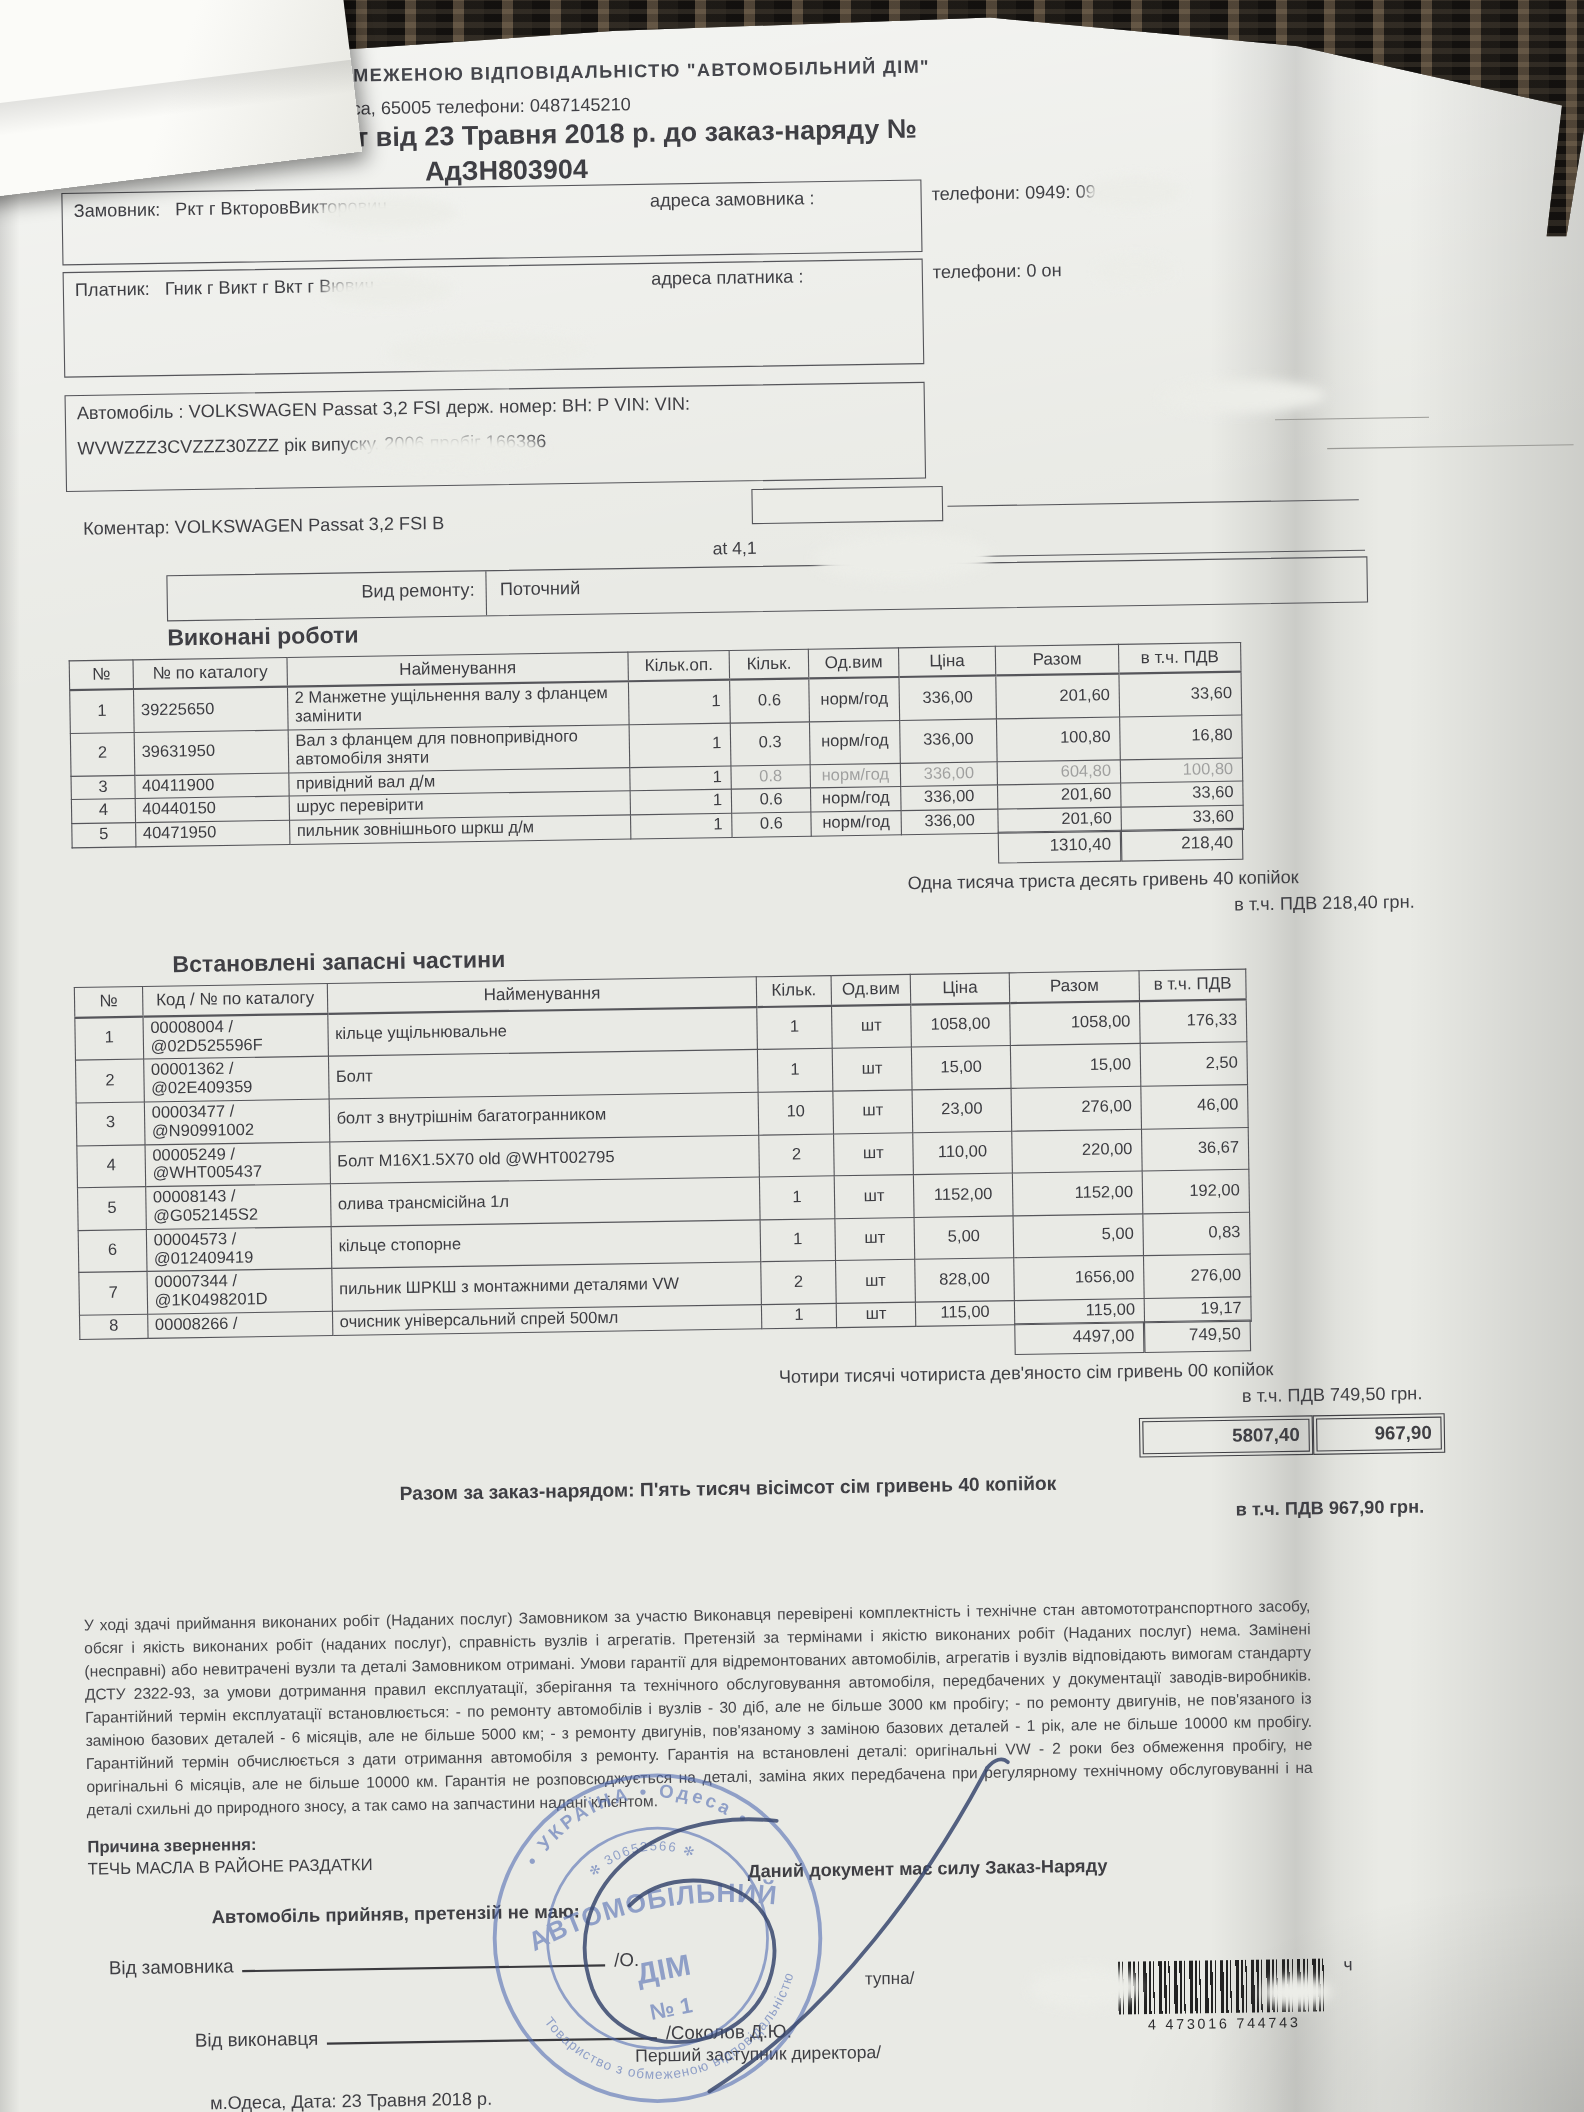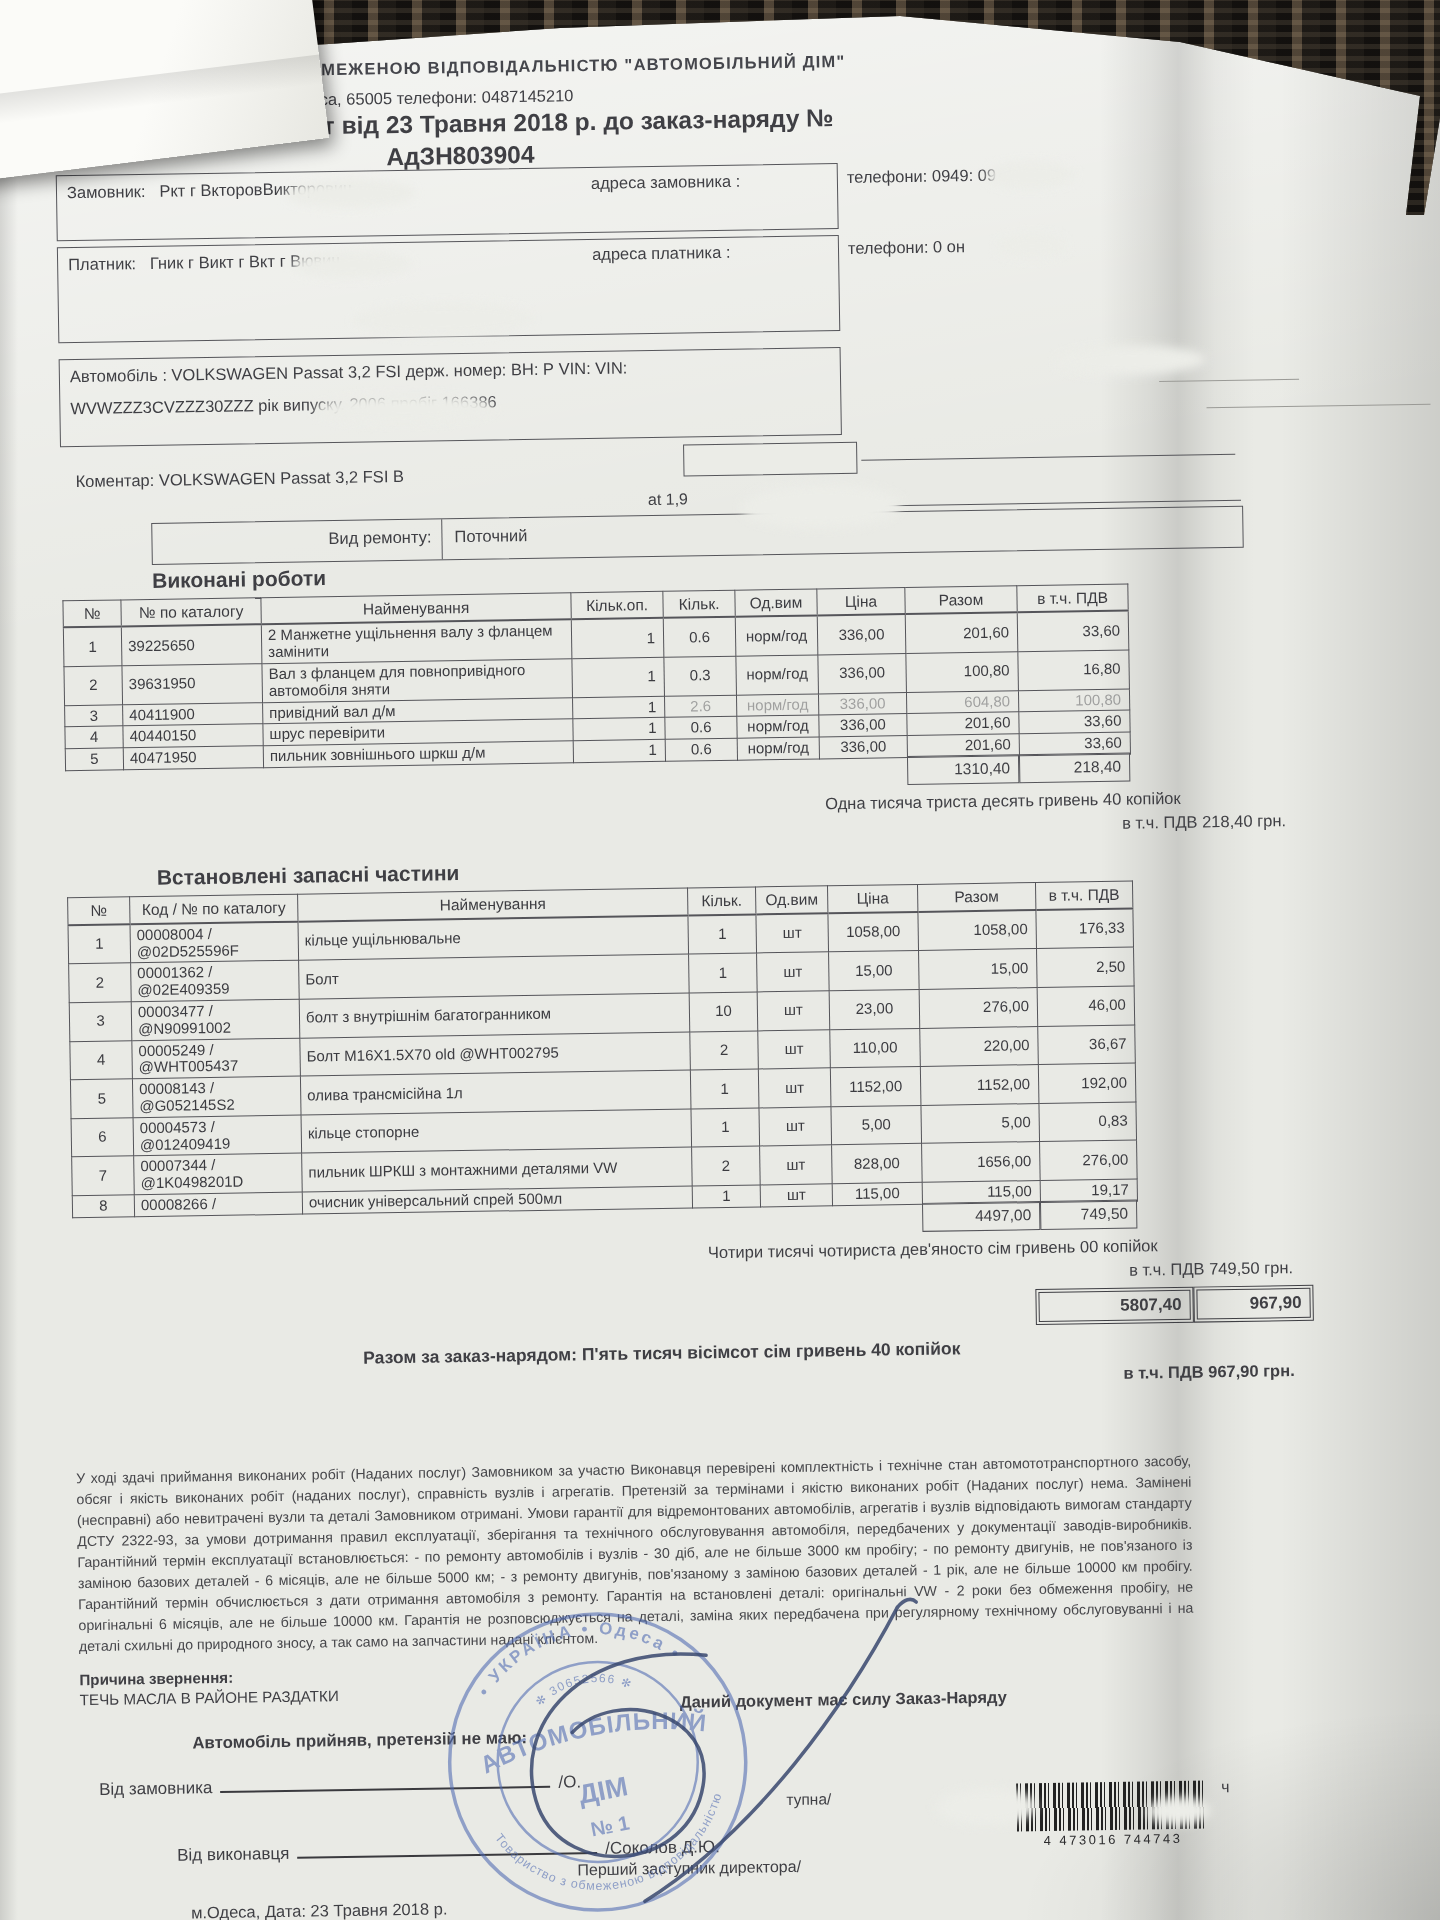--- a/index.html
+++ b/index.html
@@ -161,21 +161,21 @@
   <div class="abs infobox box3">
     <div class="boxtext">Автомобіль : VOLKSWAGEN Passat 3,2 FSI  держ. номер:  ВН:  Р VIN:   VIN:</div>
     <div class="carline2">WVWZZZ3CVZZZ30ZZZ рік випуску. 2006 пробіг 166386</div>
   </div>
   <div class="crease cr1"></div>
   <div class="crease cr2"></div>
 
   <div class="abs comment">Коментар: VOLKSWAGEN Passat 3,2 FSI В</div>
   <div class="abs blankbox"></div>
   <div class="abs cline1"></div>
-  <div class="abs partial">at 1,9</div>
+  <div class="abs partial">at 4,1</div>
   <div class="abs cline2"></div>
   <div class="abs repairbox">
     <div class="repairlabel">Вид ремонту:</div>
     <div class="repairvalue">Поточний</div>
   </div>
 
   <div class="main-col">
 
     <div class="sectitle">Виконані роботи</div>
 
@@ -223,21 +223,21 @@
         <td class="c">норм/год</td>
         <td class="c">336,00</td>
         <td class="r">100,80</td>
         <td class="r">16,80</td>
       </tr>
       <tr>
         <td class="c">3</td>
         <td>40411900</td>
         <td>привідний  вал д/м</td>
         <td class="r">1</td>
-        <td class="c faded">2.6</td>
+        <td class="c faded">0.8</td>
         <td class="c faded">норм/год</td>
         <td class="c faded">336,00</td>
         <td class="r faded">604,80</td>
         <td class="r faded">100,80</td>
       </tr>
       <tr>
         <td class="c">4</td>
         <td>40440150</td>
         <td>шрус перевірити</td>
         <td class="r">1</td>

